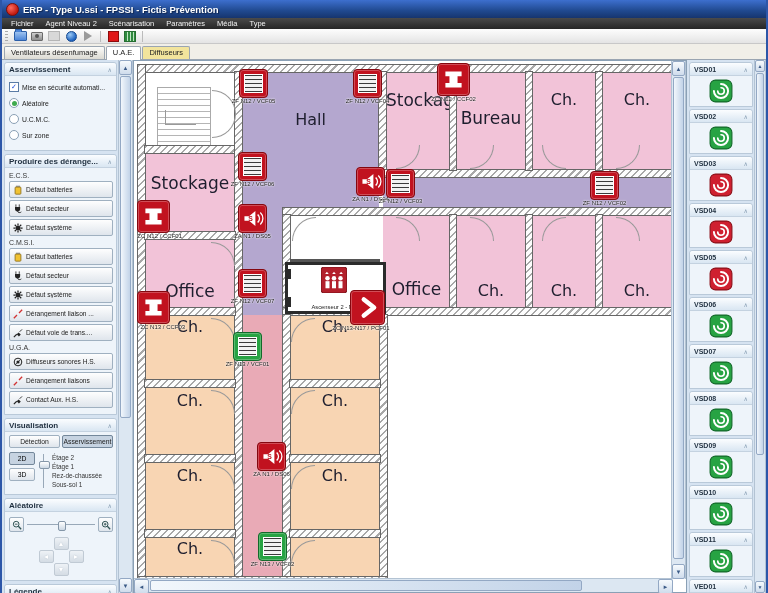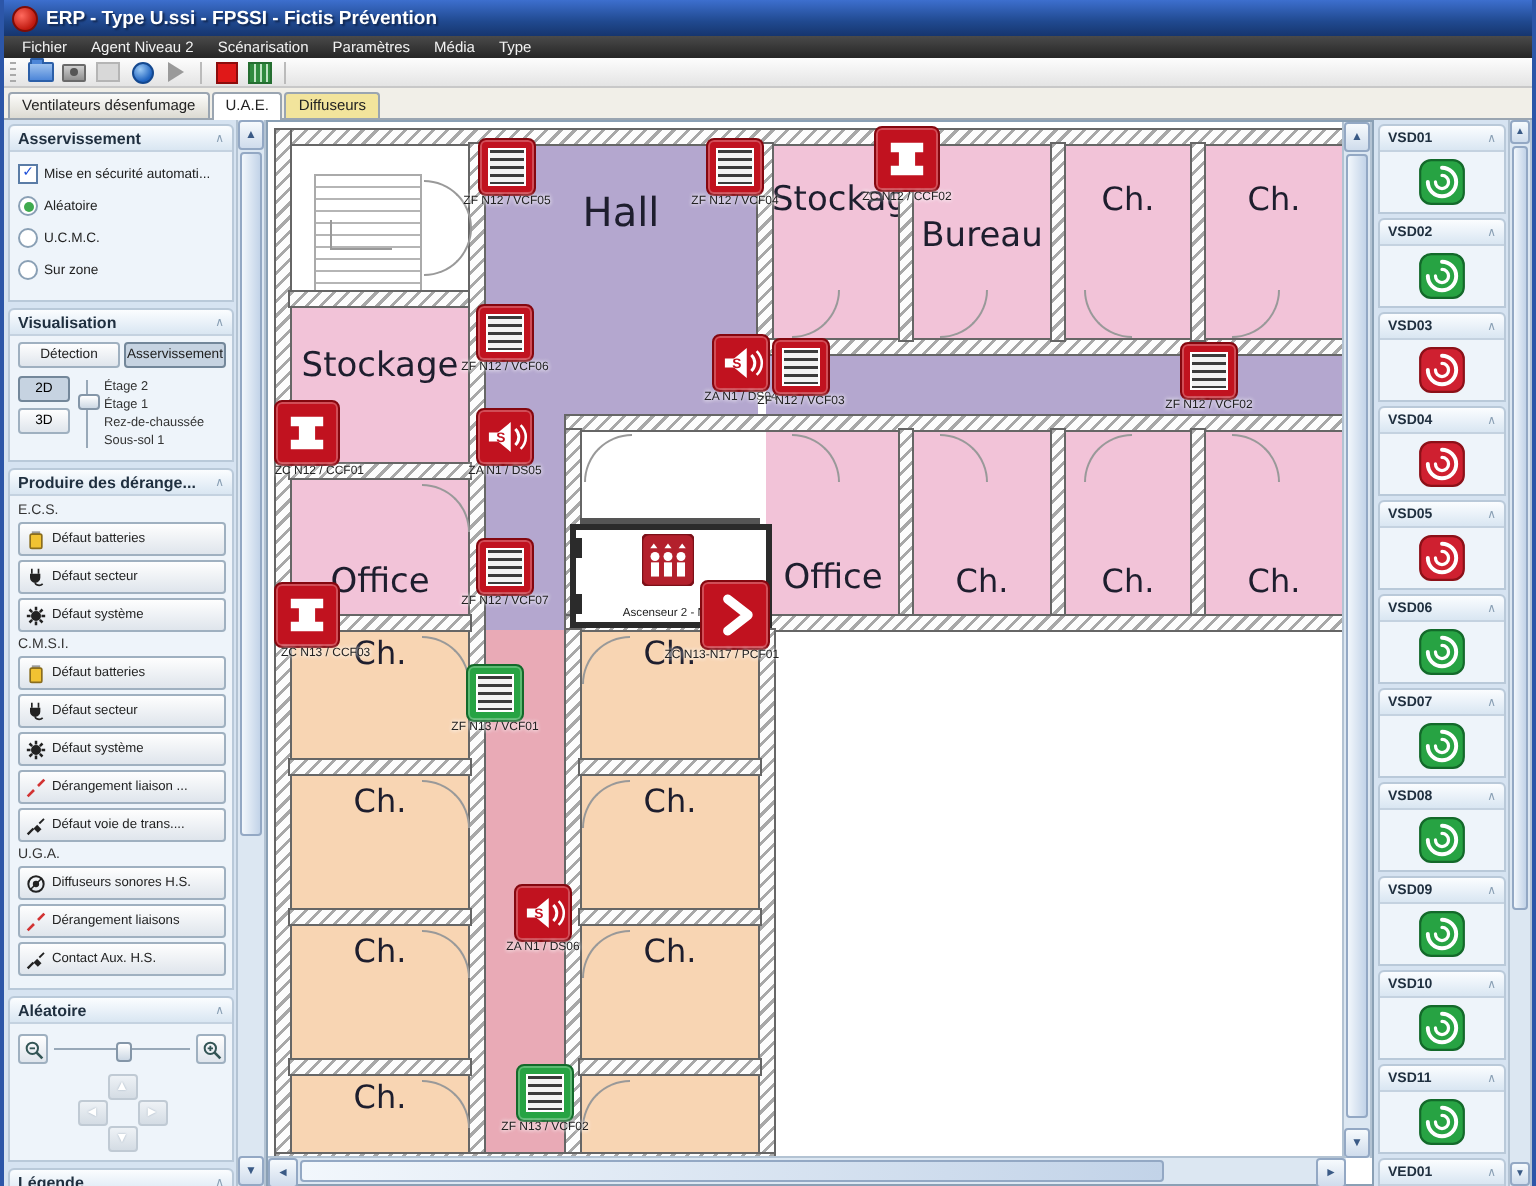--- a/index.html
+++ b/index.html
@@ -214,20 +214,116 @@
             </div>
           <div class="rdrow">
               <span class="rdo"></span>
               <span class="lbl7">Sur zone</span>
             </div>
         </div>
       </div>
 
       <div class="panel">
         <div class="phead">
+            <span class="ptitle">Produire des dérange...</span>
+            <span class="collapse-icon"></span>
+          </div>
+        <div class="pbody" style="padding-top:1px;">
+          <div class="grplbl">E.C.S.</div>
+          <div class="sbtn">
+              <svg width="10" height="10" viewBox="0 0 12 12">
+                <rect x="3.5" y="0.8" width="5" height="2" fill="#9a9a9a"></rect>
+                <rect x="2.5" y="2.5" width="7" height="8.5" rx="1" fill="#f1c232" stroke="#8a6d1d"></rect>
+              </svg>
+              <span class="blbl">Défaut batteries</span>
+            </div>
+          <div class="sbtn">
+              <svg width="10" height="10" viewBox="0 0 12 12">
+                <path d="M3.5 0.5v3M7.5 0.5v3" stroke="#222"></path>
+                <path d="M2.4 3.5h6.2v2.3a3.1 3.1 0 0 1-6.2 0z" fill="#222"></path>
+                <path d="M5.5 8.5c0 2 3 2.5 4.5 1" stroke="#222" fill="none"></path>
+              </svg>
+              <span class="blbl">Défaut secteur</span>
+            </div>
+          <div class="sbtn">
+              <svg width="10" height="10" viewBox="0 0 12 12">
+                <circle cx="6" cy="6" r="3" fill="#222"></circle>
+                <g stroke="#222" stroke-width="1.5">
+                  <path d="M6 0.5v2.2M6 9.3v2.2M0.5 6h2.2M9.3 6h2.2M2.1 2.1l1.6 1.6M8.3 8.3l1.6 1.6M9.9 2.1L8.3 3.7M3.7 8.3L2.1 9.9"></path>
+                </g>
+              </svg>
+              <span class="blbl">Défaut système</span>
+            </div>
+          <div class="grplbl">C.M.S.I.</div>
+          <div class="sbtn">
+              <svg width="10" height="10" viewBox="0 0 12 12">
+                <rect x="3.5" y="0.8" width="5" height="2" fill="#9a9a9a"></rect>
+                <rect x="2.5" y="2.5" width="7" height="8.5" rx="1" fill="#f1c232" stroke="#8a6d1d"></rect>
+              </svg>
+              <span class="blbl">Défaut batteries</span>
+            </div>
+          <div class="sbtn">
+              <svg width="10" height="10" viewBox="0 0 12 12">
+                <path d="M3.5 0.5v3M7.5 0.5v3" stroke="#222"></path>
+                <path d="M2.4 3.5h6.2v2.3a3.1 3.1 0 0 1-6.2 0z" fill="#222"></path>
+                <path d="M5.5 8.5c0 2 3 2.5 4.5 1" stroke="#222" fill="none"></path>
+              </svg>
+              <span class="blbl">Défaut secteur</span>
+            </div>
+          <div class="sbtn">
+              <svg width="10" height="10" viewBox="0 0 12 12">
+                <circle cx="6" cy="6" r="3" fill="#222"></circle>
+                <g stroke="#222" stroke-width="1.5">
+                  <path d="M6 0.5v2.2M6 9.3v2.2M0.5 6h2.2M9.3 6h2.2M2.1 2.1l1.6 1.6M8.3 8.3l1.6 1.6M9.9 2.1L8.3 3.7M3.7 8.3L2.1 9.9"></path>
+                </g>
+              </svg>
+              <span class="blbl">Défaut système</span>
+            </div>
+          <div class="sbtn">
+              <svg width="10" height="10" viewBox="0 0 12 12">
+                <path d="M1 11L4.8 7.2M7.2 4.8L11 1" stroke="#d23333" stroke-width="1.6"></path>
+              </svg>
+              <span class="blbl">Dérangement liaison ...</span>
+            </div>
+          <div class="sbtn">
+              <svg width="10" height="10" viewBox="0 0 12 12">
+                <path d="M1 11l3.5-3.5" stroke="#222" stroke-width="1.4"></path>
+                <path d="M4.5 7.5l2.2-2.2 2.6 2.6-2.2 2.2z" fill="#222"></path>
+                <path d="M8 4.5L10.8 1.7" stroke="#222" stroke-width="1.1"></path>
+              </svg>
+              <span class="blbl">Défaut voie de trans....</span>
+            </div>
+          <div class="grplbl">U.G.A.</div>
+          <div class="sbtn">
+              <svg width="10" height="10" viewBox="0 0 12 12">
+                <circle cx="6" cy="6" r="4.6" fill="none" stroke="#222" stroke-width="1.2"></circle>
+                <circle cx="6" cy="6" r="1.9" fill="#222"></circle>
+                <path d="M2.5 9.5L9.5 2.5" stroke="#222" stroke-width="0.9"></path>
+              </svg>
+              <span class="blbl">Diffuseurs sonores H.S.</span>
+            </div>
+          <div class="sbtn">
+              <svg width="10" height="10" viewBox="0 0 12 12">
+                <path d="M1 11L4.8 7.2M7.2 4.8L11 1" stroke="#d23333" stroke-width="1.6"></path>
+              </svg>
+              <span class="blbl">Dérangement liaisons</span>
+            </div>
+          <div class="sbtn">
+              <svg width="10" height="10" viewBox="0 0 12 12">
+                <path d="M1 11l3.5-3.5" stroke="#222" stroke-width="1.4"></path>
+                <path d="M4.5 7.5l2.2-2.2 2.6 2.6-2.2 2.2z" fill="#222"></path>
+                <path d="M8 4.5L10.8 1.7" stroke="#222" stroke-width="1.1"></path>
+              </svg>
+              <span class="blbl">Contact Aux. H.S.</span>
+            </div>
+        </div>
+      </div>
+
+      <div class="panel">
+        <div class="phead">
             <span class="ptitle">Visualisation</span>
             <span class="collapse-icon"></span>
           </div>
         <div class="pbody">
           <div class="modebtns">
             <div class="mbtn">Détection</div>
             <div class="mbtn active">Asservissement</div>
           </div>
           <div class="dimrow">
             <div class="dimcol">
@@ -238,116 +334,20 @@
                 <div class="track"></div>
                 <div class="thumb"></div>
               </div>
             <div class="floors">
               <div>Étage 2</div>
               <div>Étage 1</div>
               <div>Rez-de-chaussée</div>
               <div>Sous-sol 1</div>
             </div>
           </div>
-        </div>
-      </div>
-
-      <div class="panel">
-        <div class="phead">
-            <span class="ptitle">Produire des dérange...</span>
-            <span class="collapse-icon"></span>
-          </div>
-        <div class="pbody" style="padding-top:1px;">
-          <div class="grplbl">E.C.S.</div>
-          <div class="sbtn">
-              <svg width="10" height="10" viewBox="0 0 12 12">
-                <rect x="3.5" y="0.8" width="5" height="2" fill="#9a9a9a"></rect>
-                <rect x="2.5" y="2.5" width="7" height="8.5" rx="1" fill="#f1c232" stroke="#8a6d1d"></rect>
-              </svg>
-              <span class="blbl">Défaut batteries</span>
-            </div>
-          <div class="sbtn">
-              <svg width="10" height="10" viewBox="0 0 12 12">
-                <path d="M3.5 0.5v3M7.5 0.5v3" stroke="#222"></path>
-                <path d="M2.4 3.5h6.2v2.3a3.1 3.1 0 0 1-6.2 0z" fill="#222"></path>
-                <path d="M5.5 8.5c0 2 3 2.5 4.5 1" stroke="#222" fill="none"></path>
-              </svg>
-              <span class="blbl">Défaut secteur</span>
-            </div>
-          <div class="sbtn">
-              <svg width="10" height="10" viewBox="0 0 12 12">
-                <circle cx="6" cy="6" r="3" fill="#222"></circle>
-                <g stroke="#222" stroke-width="1.5">
-                  <path d="M6 0.5v2.2M6 9.3v2.2M0.5 6h2.2M9.3 6h2.2M2.1 2.1l1.6 1.6M8.3 8.3l1.6 1.6M9.9 2.1L8.3 3.7M3.7 8.3L2.1 9.9"></path>
-                </g>
-              </svg>
-              <span class="blbl">Défaut système</span>
-            </div>
-          <div class="grplbl">C.M.S.I.</div>
-          <div class="sbtn">
-              <svg width="10" height="10" viewBox="0 0 12 12">
-                <rect x="3.5" y="0.8" width="5" height="2" fill="#9a9a9a"></rect>
-                <rect x="2.5" y="2.5" width="7" height="8.5" rx="1" fill="#f1c232" stroke="#8a6d1d"></rect>
-              </svg>
-              <span class="blbl">Défaut batteries</span>
-            </div>
-          <div class="sbtn">
-              <svg width="10" height="10" viewBox="0 0 12 12">
-                <path d="M3.5 0.5v3M7.5 0.5v3" stroke="#222"></path>
-                <path d="M2.4 3.5h6.2v2.3a3.1 3.1 0 0 1-6.2 0z" fill="#222"></path>
-                <path d="M5.5 8.5c0 2 3 2.5 4.5 1" stroke="#222" fill="none"></path>
-              </svg>
-              <span class="blbl">Défaut secteur</span>
-            </div>
-          <div class="sbtn">
-              <svg width="10" height="10" viewBox="0 0 12 12">
-                <circle cx="6" cy="6" r="3" fill="#222"></circle>
-                <g stroke="#222" stroke-width="1.5">
-                  <path d="M6 0.5v2.2M6 9.3v2.2M0.5 6h2.2M9.3 6h2.2M2.1 2.1l1.6 1.6M8.3 8.3l1.6 1.6M9.9 2.1L8.3 3.7M3.7 8.3L2.1 9.9"></path>
-                </g>
-              </svg>
-              <span class="blbl">Défaut système</span>
-            </div>
-          <div class="sbtn">
-              <svg width="10" height="10" viewBox="0 0 12 12">
-                <path d="M1 11L4.8 7.2M7.2 4.8L11 1" stroke="#d23333" stroke-width="1.6"></path>
-              </svg>
-              <span class="blbl">Dérangement liaison ...</span>
-            </div>
-          <div class="sbtn">
-              <svg width="10" height="10" viewBox="0 0 12 12">
-                <path d="M1 11l3.5-3.5" stroke="#222" stroke-width="1.4"></path>
-                <path d="M4.5 7.5l2.2-2.2 2.6 2.6-2.2 2.2z" fill="#222"></path>
-                <path d="M8 4.5L10.8 1.7" stroke="#222" stroke-width="1.1"></path>
-              </svg>
-              <span class="blbl">Défaut voie de trans....</span>
-            </div>
-          <div class="grplbl">U.G.A.</div>
-          <div class="sbtn">
-              <svg width="10" height="10" viewBox="0 0 12 12">
-                <circle cx="6" cy="6" r="4.6" fill="none" stroke="#222" stroke-width="1.2"></circle>
-                <circle cx="6" cy="6" r="1.9" fill="#222"></circle>
-                <path d="M2.5 9.5L9.5 2.5" stroke="#222" stroke-width="0.9"></path>
-              </svg>
-              <span class="blbl">Diffuseurs sonores H.S.</span>
-            </div>
-          <div class="sbtn">
-              <svg width="10" height="10" viewBox="0 0 12 12">
-                <path d="M1 11L4.8 7.2M7.2 4.8L11 1" stroke="#d23333" stroke-width="1.6"></path>
-              </svg>
-              <span class="blbl">Dérangement liaisons</span>
-            </div>
-          <div class="sbtn">
-              <svg width="10" height="10" viewBox="0 0 12 12">
-                <path d="M1 11l3.5-3.5" stroke="#222" stroke-width="1.4"></path>
-                <path d="M4.5 7.5l2.2-2.2 2.6 2.6-2.2 2.2z" fill="#222"></path>
-                <path d="M8 4.5L10.8 1.7" stroke="#222" stroke-width="1.1"></path>
-              </svg>
-              <span class="blbl">Contact Aux. H.S.</span>
-            </div>
         </div>
       </div>
 
       <div class="panel">
         <div class="phead">
             <span class="ptitle">Aléatoire</span>
             <span class="collapse-icon"></span>
           </div>
         <div class="pbody">
           <div class="ctr-zoomrow">
@@ -398,21 +398,21 @@
       <div class="sbtrack">
           <div class="sbthumb" style="top:1px;height:340px;"></div>
         </div>
       <div class="sbbtn">▼</div>
     </div>
 
     <div class="main">
       <div class="plan">
 
         <div class="room" style="left:104px;top:10px;width:137px;height:136px;background:#b4a7cf;">
-            <div class="rlabel" style="top:22px;font-size:20px;">Hall</div>
+            <div class="rlabel" style="top:38px;font-size:16px;">Hall</div>
           </div>
         <div class="room" style="left:7px;top:10px;width:90px;height:74px;background:#fff;">
           <div class="stairs"></div>
           <div class="stairarrow"></div>
         </div>
         <div class="room" style="left:7px;top:91px;width:90px;height:79px;background:#f2c3d8;">
             <div class="rlabel" style="top:20px;font-size:17px;">Stockage</div>
           </div>
         <div class="room" style="left:7px;top:177px;width:90px;height:69px;background:#f2c3d8;">
             <div class="rlabel" style="top:42px;font-size:17px;">Office</div>

